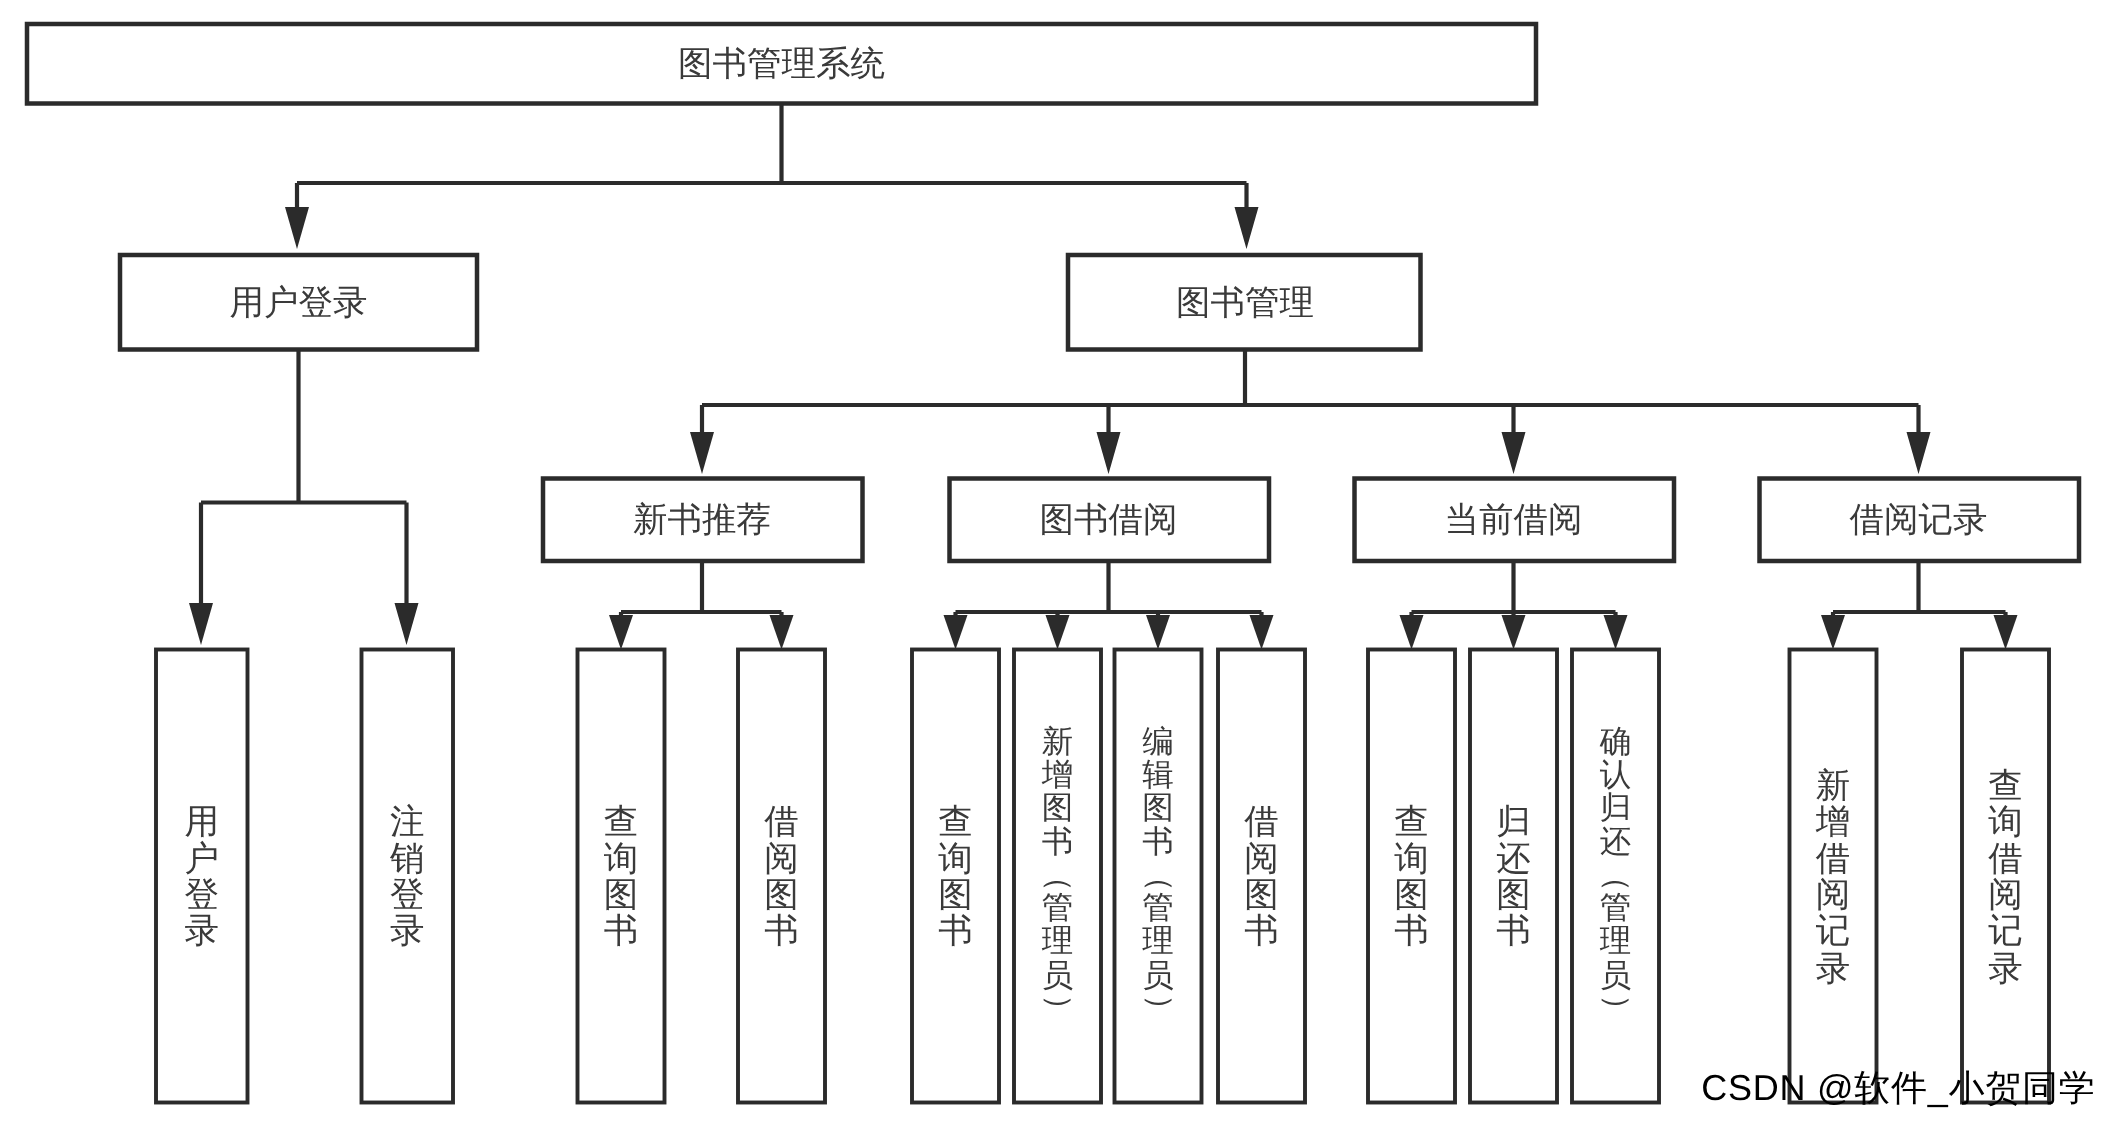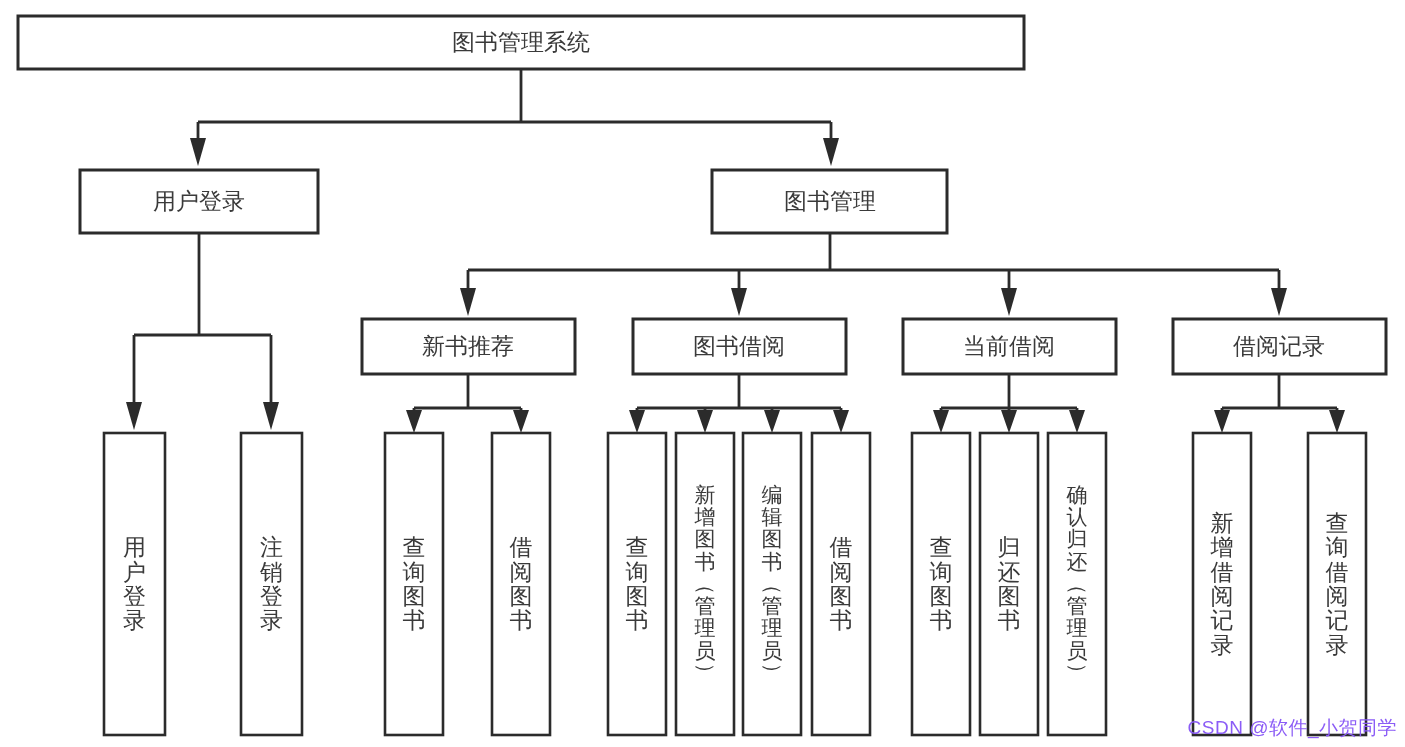--- a/index.html
+++ b/index.html
@@ -50,22 +50,22 @@
     font-family: "Liberation Sans", "DejaVu Sans", sans-serif;
     font-size: 23px;
     text-anchor: middle;
     dominant-baseline: middle;
   }
   .watermark {
     position: absolute;
     right: 8px;
     bottom: 6px;
     font-family: "Liberation Sans", "DejaVu Sans", sans-serif;
-    font-size: 19px;
-    color: #8b5cf6;
+    font-size: 24px;
+    color: #000000;
     letter-spacing: 0.5px;
     white-space: nowrap;
     pointer-events: none;
   }
   .vtext-wrap {
     position: absolute;
     display: flex;
     flex-direction: column;
     align-items: center;
     justify-content: center;

